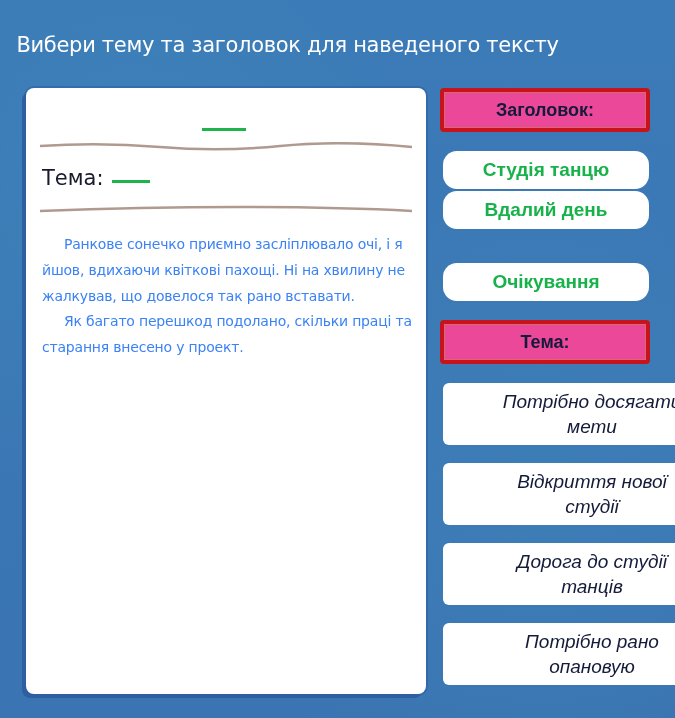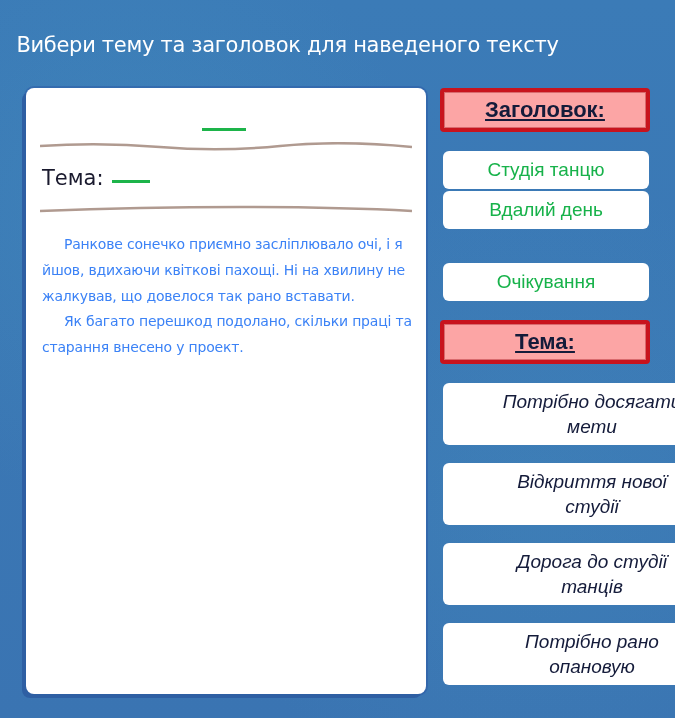--- a/index.html
+++ b/index.html
@@ -34,29 +34,29 @@
       position: absolute; left: 16px; top: 144px; width: 380px;
       font-family: "DejaVu Sans", sans-serif; font-size: 14px; line-height: 25.8px;
       color: #3b82f6; letter-spacing: -0.2px;
     }
     .text p { margin: 0; text-indent: 22px; }
     .header-box {
       position: absolute; left: 440px; width: 210px; height: 44px;
       background: #c8131d; border-radius: 4px; box-sizing: border-box; padding: 4px;
     }
     .header-inner {
-      width: 100%; height: 100%; background: #fca5a5; border: 1px solid #d96a6e; box-sizing: border-box;
+      width: 100%; height: 100%; background: #ec4899; border: 1px solid #d96a6e; box-sizing: border-box;
       display: flex; align-items: center; justify-content: center;
-      font-weight: bold; font-size: 22px; color: #141b3a; text-decoration: underline;
+      font-weight: bold; font-size: 18px; color: #141b3a;
     }
     .btn {
       position: absolute; left: 443px; width: 206px; background: #fff; border-radius: 6px;
       display: flex; align-items: center; justify-content: center; text-align: center; cursor: pointer;
     }
-    .btn.title-opt { height: 38px; font-weight: normal; font-size: 19px; color: #17b24a; }
+    .btn.title-opt { height: 38px; font-weight: bold; font-size: 19px; color: #17b24a; border-radius: 14px; }
     .btn.theme-opt { height: 62px; font-style: italic; font-size: 19px; line-height: 25px; color: #141b3a; padding-left: 46px; }
   </style>
 </head>
 <body>
 
 <div class="title">Вибери тему та заголовок для наведеного тексту</div>
 
 <div class="card">
   <div class="blank-title"></div>
   <svg class="wavy" style="top:54px" viewBox="0 0 372 10" preserveAspectRatio="none">

